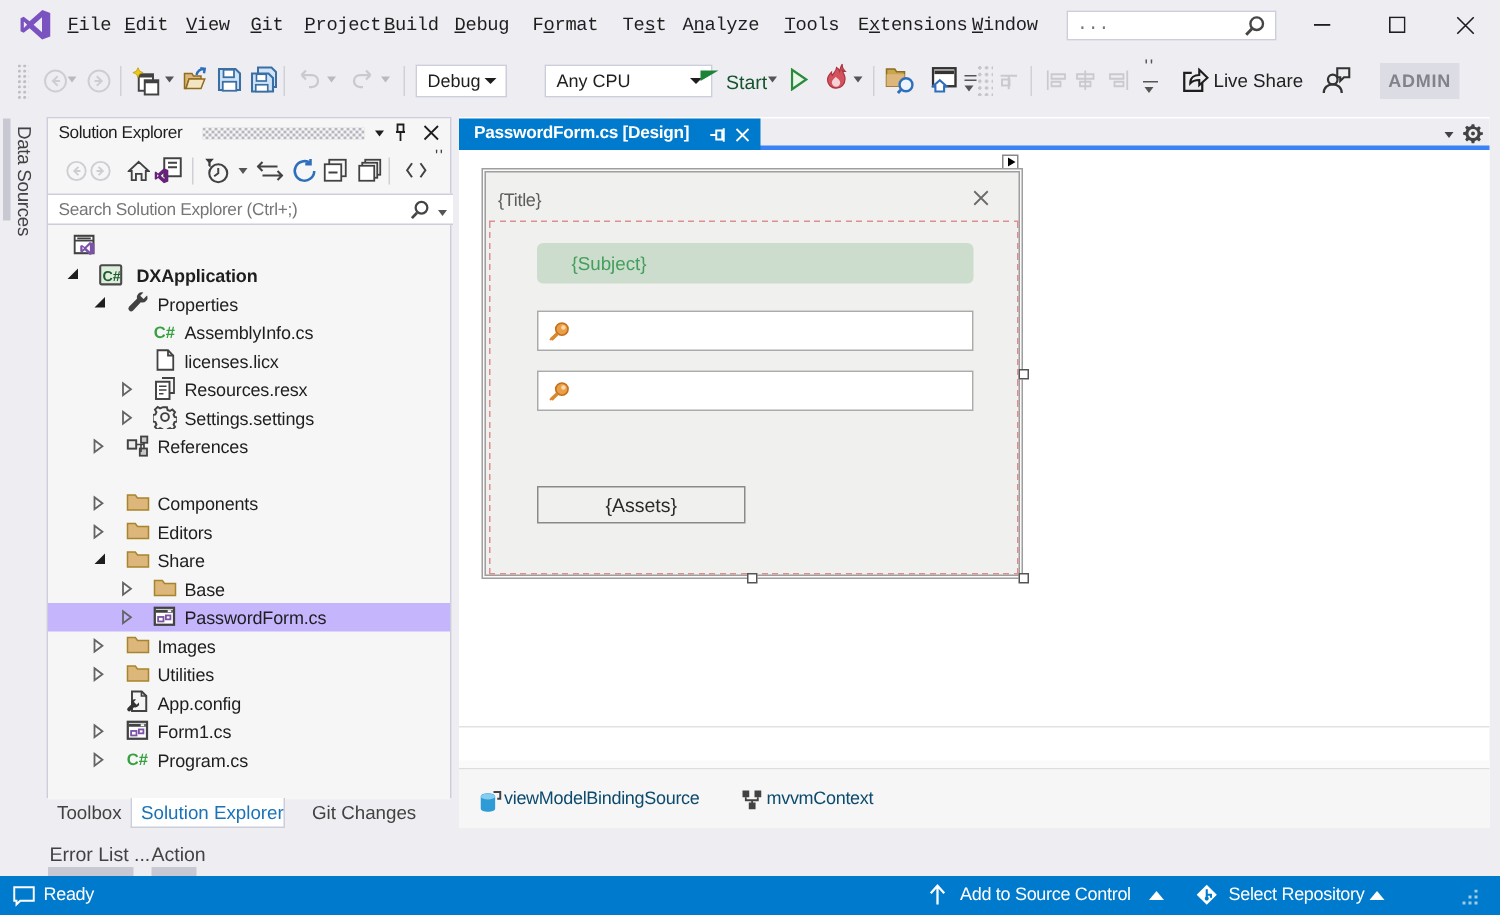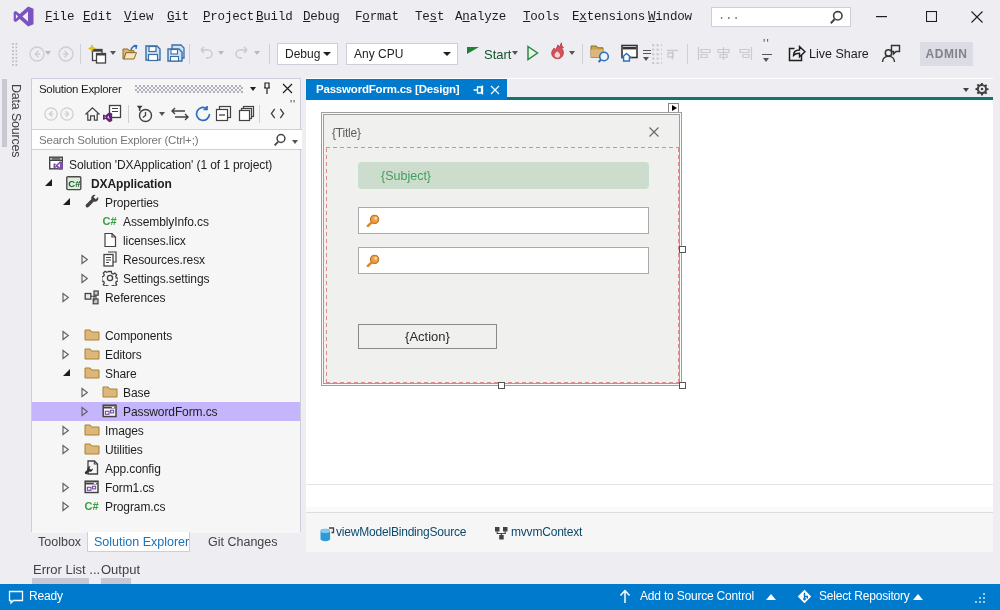--- a/index.html
+++ b/index.html
@@ -53,21 +53,21 @@
 
 #elrow { position:absolute; left:0px; top:557px; width:1000px; height:27px; background:#eeeef2; }
 .eltab { position:absolute; top:5px; font-size:13px; color:#424242; }
 .elbar { position:absolute; top:21px; height:6px; background:#c8c8d2; }
 
 
 #statusbar { position:absolute; left:0; top:584px; width:1000px; height:26px; background:#007acc; color:#fff; font-size:12px; letter-spacing:-0.2px; }
 
 
 #editor { position:absolute; left:306px; top:78px; width:687px; height:474px; background:#fff; }
-#tabstrip { position:absolute; left:0; top:1px; width:687px; height:21px; background:#eeeef2; border-bottom:3px solid #0f766e; }
+#tabstrip { position:absolute; left:0; top:1px; width:687px; height:21px; background:#eeeef2; border-bottom:3px solid #3b82f6; }
 #activetab { position:absolute; left:0; top:0; width:201px; height:21px; background:#007acc; color:#fff; }
 #activetab .tt { position:absolute; left:10px; top:3.5px; font-size:11.5px; font-weight:bold; letter-spacing:-0.2px; }
 #designer { position:absolute; left:0; top:22px; width:687px; height:385px; background:#fff; border-bottom:1px solid #e2e2e2; }
 #midstrip { position:absolute; left:0; top:429px; width:687px; height:6px; background:#fafafa; border-bottom:1px solid #dddddd; }
 #tray { position:absolute; left:0; top:435px; width:687px; height:39px; background:#f6f6f6; }
 
 
 #dform { position:absolute; left:15px; top:12px; width:361px; height:274px; background:#fafafa; border:1px solid #9e9e9e; }
 #dformin { position:absolute; left:1px; top:1px; width:357px; height:270px; border:1px solid #9e9e9e; background:#f0f0ef; }
 #dform .ftitle { position:absolute; left:10px; top:13px; color:#5d5d5d; font-size:12px; letter-spacing:-0.2px; }
@@ -173,21 +173,21 @@
   <svg class="abs" style="left:198px;top:11px" width="16" height="15" viewBox="0 0 16 15">
     <path d="M3 4 L6 1 M3 4 L6 7 M3 4 h7 a4 4 0 0 1 0 8 h-2" fill="none" stroke="#c9c9d0" stroke-width="1.5"></path>
   </svg>
   <div class="ddarr dis" style="left:218px;top:16px"></div>
   <svg class="abs" style="left:234px;top:11px" width="16" height="15" viewBox="0 0 16 15">
     <path d="M13 4 L10 1 M13 4 L10 7 M13 4 H6 a4 4 0 0 0 0 8 h2" fill="none" stroke="#c9c9d0" stroke-width="1.5"></path>
   </svg>
   <div class="ddarr dis" style="left:254px;top:16px"></div>
   <div class="tsep" style="left:269px"></div>
   <div class="combo" style="left:277px;width:61px">Debug<div class="ca"></div></div>
-  <div class="combo" style="left:346px;width:112px">Any CPU<div class="ca"></div></div>
+  <div class="combo" style="left:363px;width:112px">Any CPU<div class="ca"></div></div>
 
   <div class="abs" style="left:467px;top:12px;width:0;height:0;border-top:-28px solid transparent;border-bottom:7px solid transparent;border-left:12px solid #1c8337"></div>
   <span class="abs" style="left:484px;top:12px;font-size:13px;color:#14532d">Start</span>
   <div class="ddarr" style="left:512px;top:16px"></div>
   <svg class="abs" style="left:527px;top:10px" width="12" height="16" viewBox="0 0 12 16">
     <path d="M1 1.5 L10.5 8 L1 14.5 Z" fill="#eaf6ea" stroke="#2c8a3d" stroke-width="1.5"></path>
   </svg>
 
   <svg class="abs" style="left:551px;top:7px" width="15" height="19" viewBox="0 0 15 19">
     <path d="M10.5 0.8 c-0.3 2.2 0.6 3.4 2 4.8 -0.6 0 -1.4-0.2 -2-0.7 0.3 1.5 1.9 3.2 1.9 5.6 0 3.7-2.7 6.3-6 6.3 -3.2 0-5.7-2.4-5.7-5.7 0-2.2 1.3-3.6 2.6-5 -0.1 0.8 0 1.5 0.5 2.2 0.8-1.6 2.8-2.6 2.9-5.3 1 0.5 1.8 1.3 2.1 2.5 0.5-1.6 0.6-3.2 1.7-4.7 z" fill="#d4525e" stroke="#a93540" stroke-width="0.8"></path>
@@ -314,21 +314,20 @@
     </svg>
     <div class="ddarr" style="right:4px;top:10px"></div>
   </div>
   <div id="setree">
     <div class="trow" style="top:0px">
       <svg class="ticon" style="left:17px" viewBox="0 0 16 16">
           <rect x="0.7" y="1.2" width="12.6" height="11.6" fill="#fff" stroke="#424242" stroke-width="1.4"></rect>
           <path d="M2.5 2.9 h9 M0.7 4.4 h12.6" stroke="#424242" stroke-width="1.1"></path>
           <path fill="#7b52a8" d="M10.9 5.3 l3 1.2 v6.3 l-3 1.2 -3.4-3.1 -1.8 1.4 -1.2-0.6 v-3.8 l1.2-0.6 1.8 1.4 z M6 8.5 v2 l1-1 z M8.6 9.5 l2.3 2.1 V7.4 Z"></path>
         </svg>
-      <span class="txt" style="left:37px">Solution 'DXApplication' (1 of 1 project)</span>
     </div>
     <div class="trow" style="top:19px">
       <div class="exp open" style="left:12px"></div>
       <svg class="ticon" style="left:34px" viewBox="0 0 16 16">
           <rect x="0.8" y="1.8" width="14" height="12.8" rx="1" fill="#ddeedd" stroke="#4a4a4a" stroke-width="1.4"></rect>
           <text x="2.3" y="12" font-size="9.5" font-weight="bold" fill="#1e5c2e" font-family="Liberation Sans">C#</text>
         </svg>
       <span class="txt" style="left:59px;font-weight:bold">DXApplication</span>
     </div>
     <div class="trow" style="top:38px">
@@ -483,21 +482,21 @@
 </div>
 
 <div id="btabs">
   <span class="btab" style="left:2px;padding:0 5px">Toolbox</span>
   <span class="btab active" style="left:56px;width:103px;padding-left:6px">Solution Explorer</span>
   <span class="btab" style="left:158px;padding:0 19px">Git Changes</span>
 </div>
 
 <div id="elrow">
   <span class="eltab" style="left:33px">Error List ...</span>
-  <span class="eltab" style="left:101px">Output</span>
+  <span class="eltab" style="left:101px">Action</span>
   <div class="elbar" style="left:32px;width:57px"></div>
   <div class="elbar" style="left:101px;width:30px"></div>
 </div>
 
 <div id="statusbar">
   <svg class="abs" style="left:8px;top:5px" width="16" height="16" viewBox="0 0 16 16">
     <path d="M1.5 2.5 h13 v9 h-9 l-2.5 2.5 v-2.5 h-1.5 z" fill="none" stroke="#fff" stroke-width="1.3"></path>
   </svg>
   <span class="abs" style="left:29px;top:5px">Ready</span>
   <svg class="abs" style="left:618px;top:5px" width="14" height="15" viewBox="0 0 14 15">
@@ -563,21 +562,21 @@
           </svg>
         </div>
       <div class="tbox" style="top:134px">
           <svg class="abs" style="left:6px;top:6px" width="15" height="15" viewBox="0 0 15 15">
             <circle cx="9.6" cy="5.4" r="4.1" fill="#ec9e47" stroke="#c1701d" stroke-width="1.1"></circle>
             <circle cx="10.6" cy="4.3" r="1.5" fill="#f8d9a8"></circle>
             <path d="M6.7 8.3 L2.6 12.4" stroke="#d98a31" stroke-width="2.4"></path>
             <path d="M2.2 13.2 l-1-1 1.7-1.7 1 1 z M4.4 11 l-0.9-0.9 1.3-1.3 0.9 0.9 z" fill="#d98a31"></path>
           </svg>
         </div>
-      <div class="actbtn">{Action}</div>
+      <div class="actbtn">{Assets}</div>
     </div>
     <div class="handle" style="left:373px;top:146px"></div>
     <div class="handle" style="left:192px;top:282px"></div>
     <div class="handle" style="left:373px;top:282px"></div>
   </div>
   <div id="midstrip"></div>
   <div id="tray">
     <svg class="abs" style="left:13px;top:13px" width="16" height="16" viewBox="0 0 16 16">
         <path d="M1.5 5 c0-1.4 2.3-2.2 4.8-2.2 s4.8 0.8 4.8 2.2 v8 c0 1.4 -2.3 2.2 -4.8 2.2 s-4.8-0.8 -4.8-2.2 z" fill="#2e9bd6"></path>
         <ellipse cx="6.3" cy="5" rx="4.8" ry="2" fill="#85ccf0"></ellipse>

